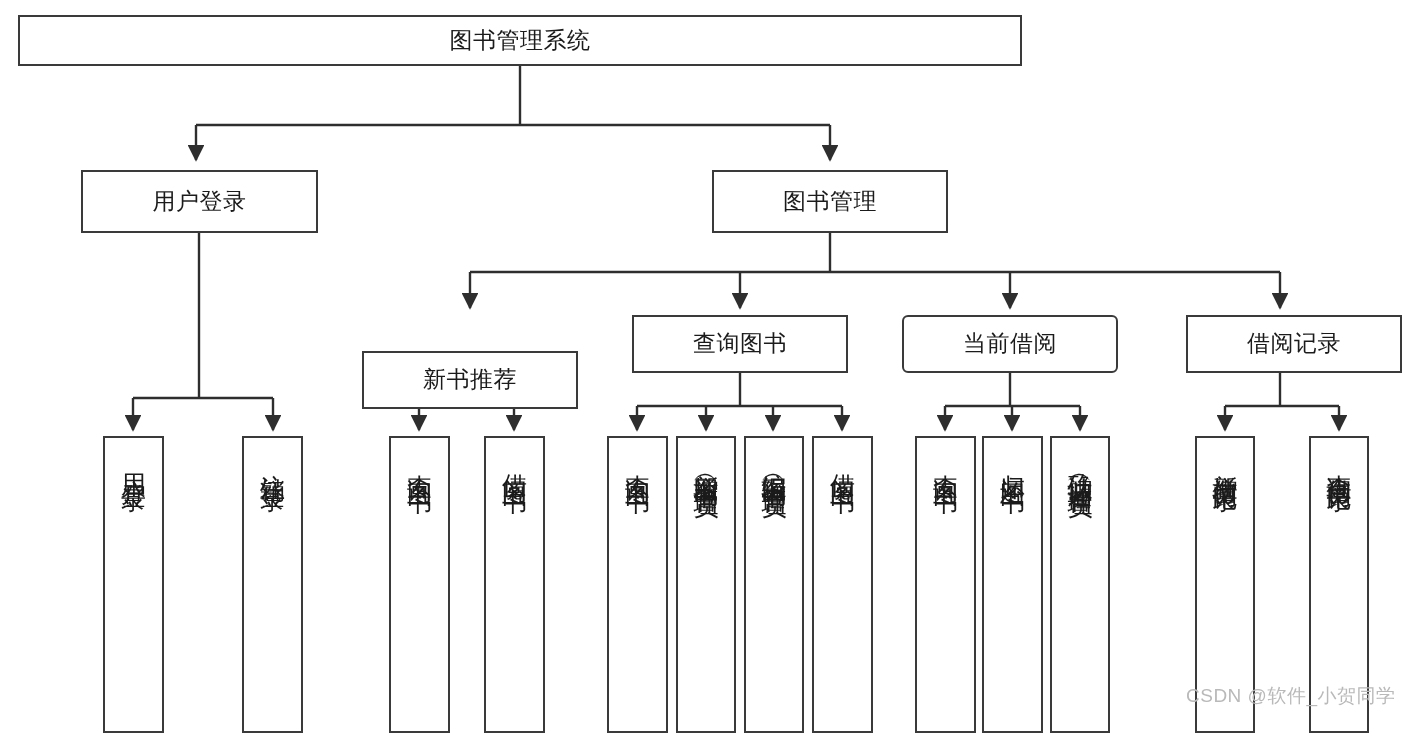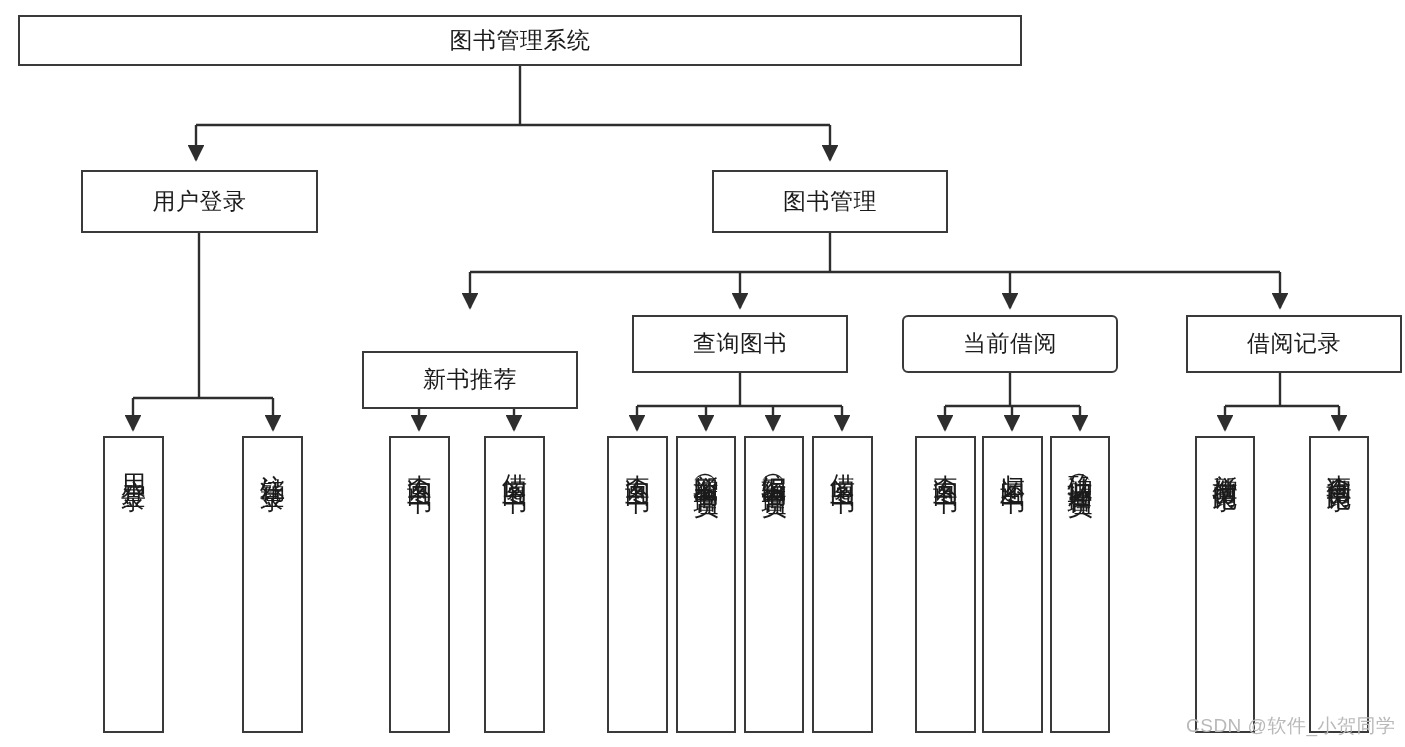--- a/index.html
+++ b/index.html
@@ -187,15 +187,15 @@
     <span class="label">确认归还（管理员）</span>
   </div>
 
   <div class="node vert tall" style="left:1195px; top:436px; width:60px; height:297px;">
     <span class="label">新增借阅记录</span>
   </div>
   <div class="node vert tall" style="left:1309px; top:436px; width:60px; height:297px;">
     <span class="label">查询借阅记录</span>
   </div>
 
-  <div class="watermark" style="left:1186px; top:713px;">CSDN @软件_小贺同学</div>
+  <div class="watermark" style="left:1186px; top:683px;">CSDN @软件_小贺同学</div>
 
 </div>
 
 </body></html>

